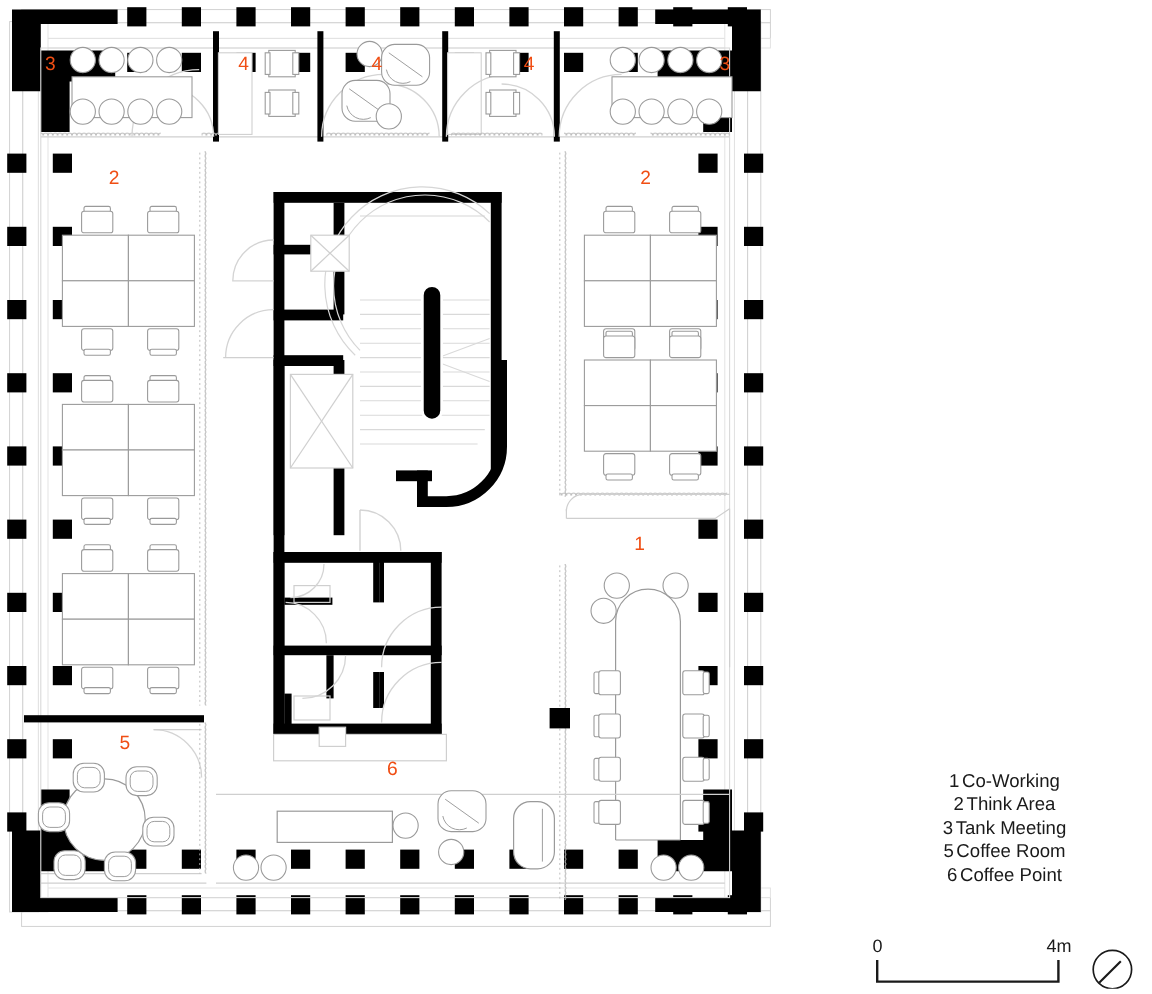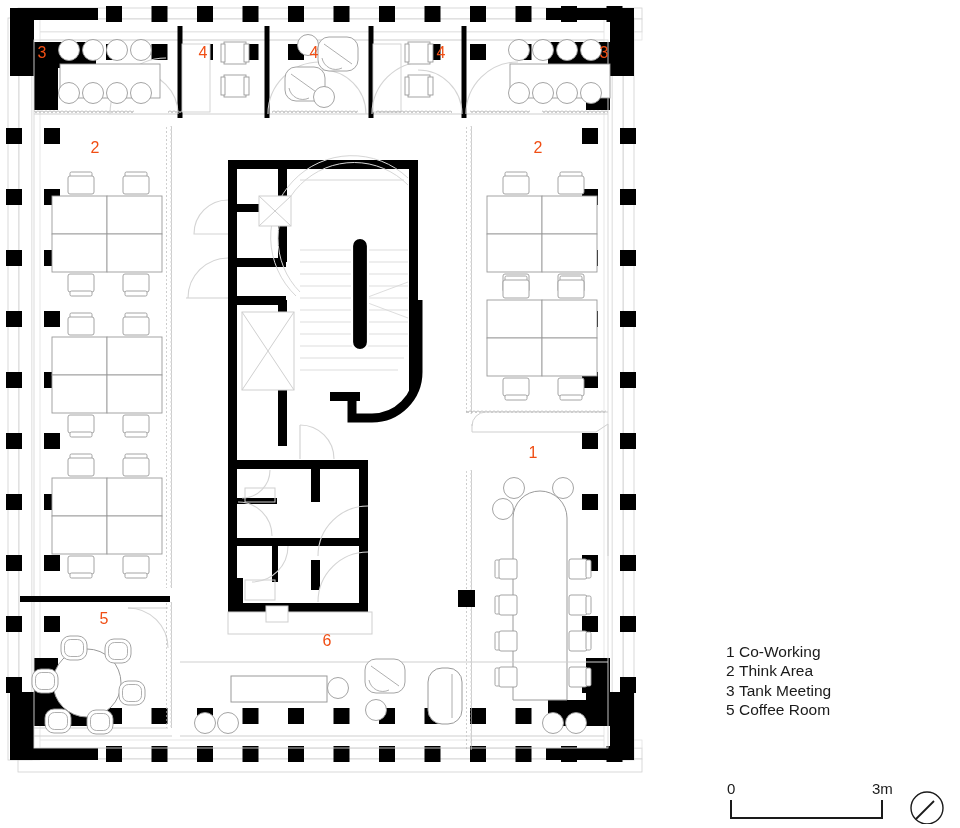--- a/index.html
+++ b/index.html
@@ -1,21 +1,21 @@
 <!DOCTYPE html>
 <html><head>
 <meta charset="utf-8">
 <style>
   html,body{margin:0;padding:0;background:#ffffff;}
   body{width:960px;height:828px;overflow:hidden;
        font-family:"Liberation Sans","DejaVu Sans",sans-serif;}
   #stage{position:relative;width:960px;height:828px;background:#fff;}
   svg{display:block;}
   .legend{position:absolute;left:726px;top:642px;width:220px;}
-  .legend-row{font-size:15.5px;color:#1a1a1a;line-height:19.4px;white-space:nowrap;}
+  .legend-row{font-size:15.5px;color:#1a1a1a;line-height:19.4px;white-space:nowrap;text-align:center;}
   .legend-num{display:inline-block;width:13px;}
   .scalewrap{position:absolute;left:722px;top:780px;width:230px;height:44px;}
   .scale-lbl{position:absolute;font-size:15px;color:#1a1a1a;top:0;}
   .scale-0{left:5px;}
   .scale-5{left:150px;}
 </style>
 </head>
 <body>
 
 <div id="stage">
@@ -537,25 +537,26 @@
         <text x="327" y="646" fill="#F04E14" text-anchor="middle">6</text>
       </g>
 
   </svg>
 
   <div class="legend" id="legend">
       <div class="legend-row"><span class="legend-num">1</span><span>Co-Working</span></div>
       <div class="legend-row"><span class="legend-num">2</span><span>Think Area</span></div>
       <div class="legend-row"><span class="legend-num">3</span><span>Tank Meeting</span></div>
       <div class="legend-row"><span class="legend-num">5</span><span>Coffee Room</span></div>
+      <div class="legend-row"><span class="legend-num">6</span><span>Coffee Point</span></div>
     </div>
 
   <div class="scalewrap">
     <div class="scale-lbl scale-0">0</div>
-    <div class="scale-lbl scale-5">3m</div>
+    <div class="scale-lbl scale-5">4m</div>
     <svg width="230" height="44" style="position:absolute;left:0;top:0;">
       <path d="M9 20 L9 38 L160 38 L160 20" fill="none" stroke="#1a1a1a" stroke-width="2"></path>
       <g>
         <circle cx="205" cy="28" r="16" fill="#fff" stroke="#1a1a1a" stroke-width="1.4"></circle>
         <line x1="194" y1="39" x2="212" y2="21" stroke="#1a1a1a" stroke-width="1.8"></line>
       </g>
     </svg>
   </div>
 
 </div>

